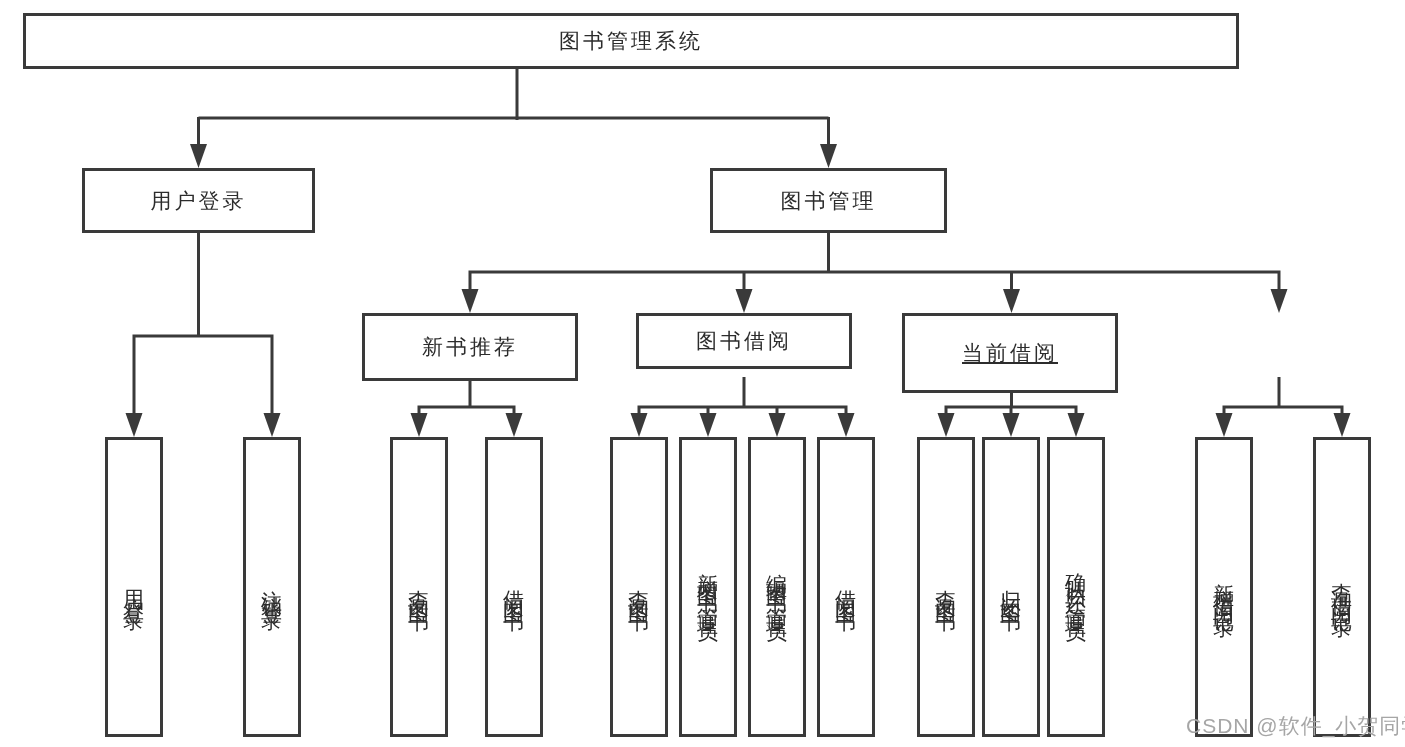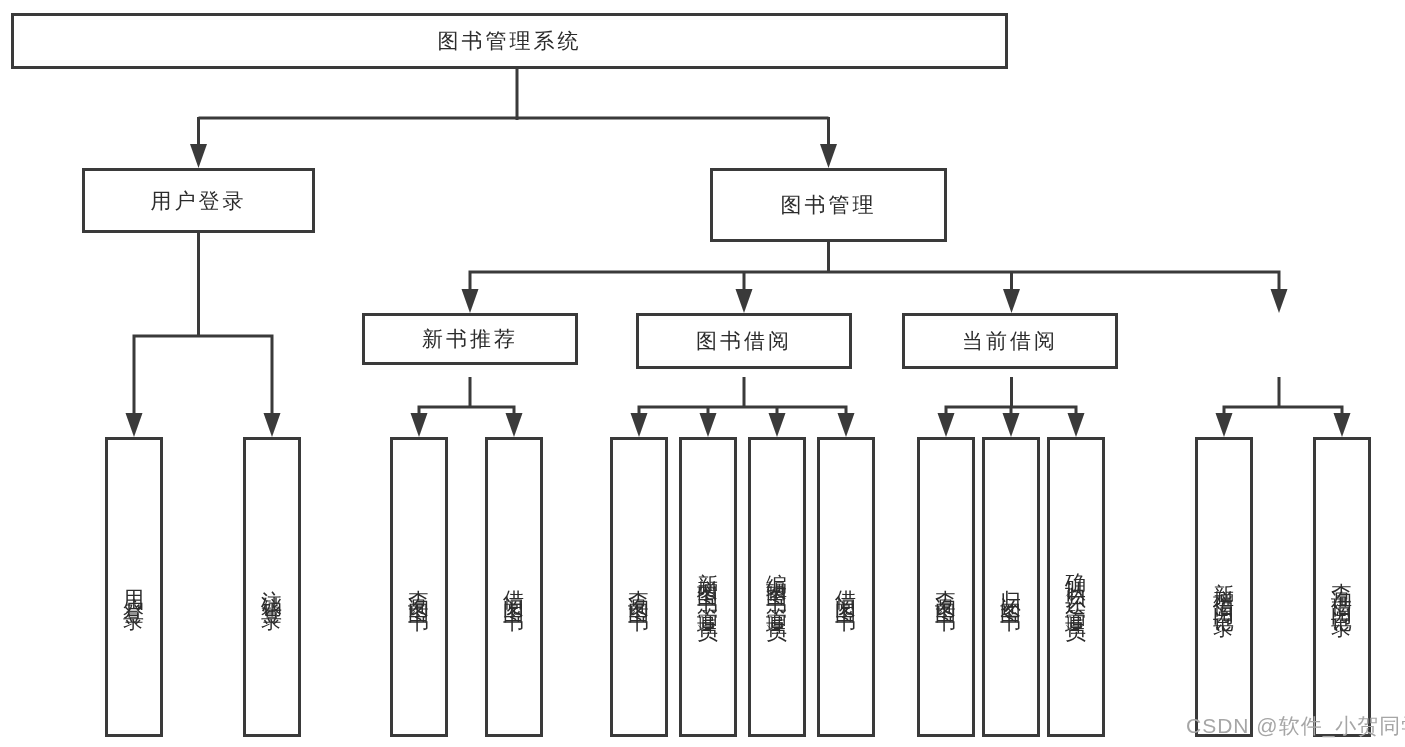--- a/index.html
+++ b/index.html
@@ -25,26 +25,26 @@
     align-items: center;
     justify-content: center;
     color: #2c2c2c;
     font-size: 21px;
     letter-spacing: 3px;
     z-index: 2;
     white-space: nowrap;
   }
   .node span { display: block; }
   
-  .n-root     { left: 11px;   top: 13px;  width: 997px; height: 56px; text-align: center; }
+  .n-root     { left: 23px;   top: 13px;  width: 1216px; height: 56px; text-align: center; }
   .n-login    { left: 82px;   top: 168px; width: 233px;  height: 65px; }
-  .n-mgmt     { left: 710px;  top: 168px; width: 237px;  height: 74px; }
-  .n-newrec   { left: 362px;  top: 313px; width: 216px;  height: 52px; }
+  .n-mgmt     { left: 710px;  top: 168px; width: 237px;  height: 65px; }
+  .n-newrec   { left: 362px;  top: 313px; width: 216px;  height: 68px; }
   .n-borrow   { left: 636px;  top: 313px; width: 216px;  height: 56px; }
-  .n-current  { left: 902px;  top: 313px; width: 216px;  height: 56px; }
+  .n-current  { left: 902px;  top: 313px; width: 216px;  height: 80px; text-decoration: underline; }
   .n-records  { left: 1172px; top: 313px; width: 216px;  height: 64px; }
   
   .leaf {
     top: 437px;
     width: 58px;
     height: 300px;
     letter-spacing: 0;
   }
   .leaf span {
     writing-mode: vertical-rl;

